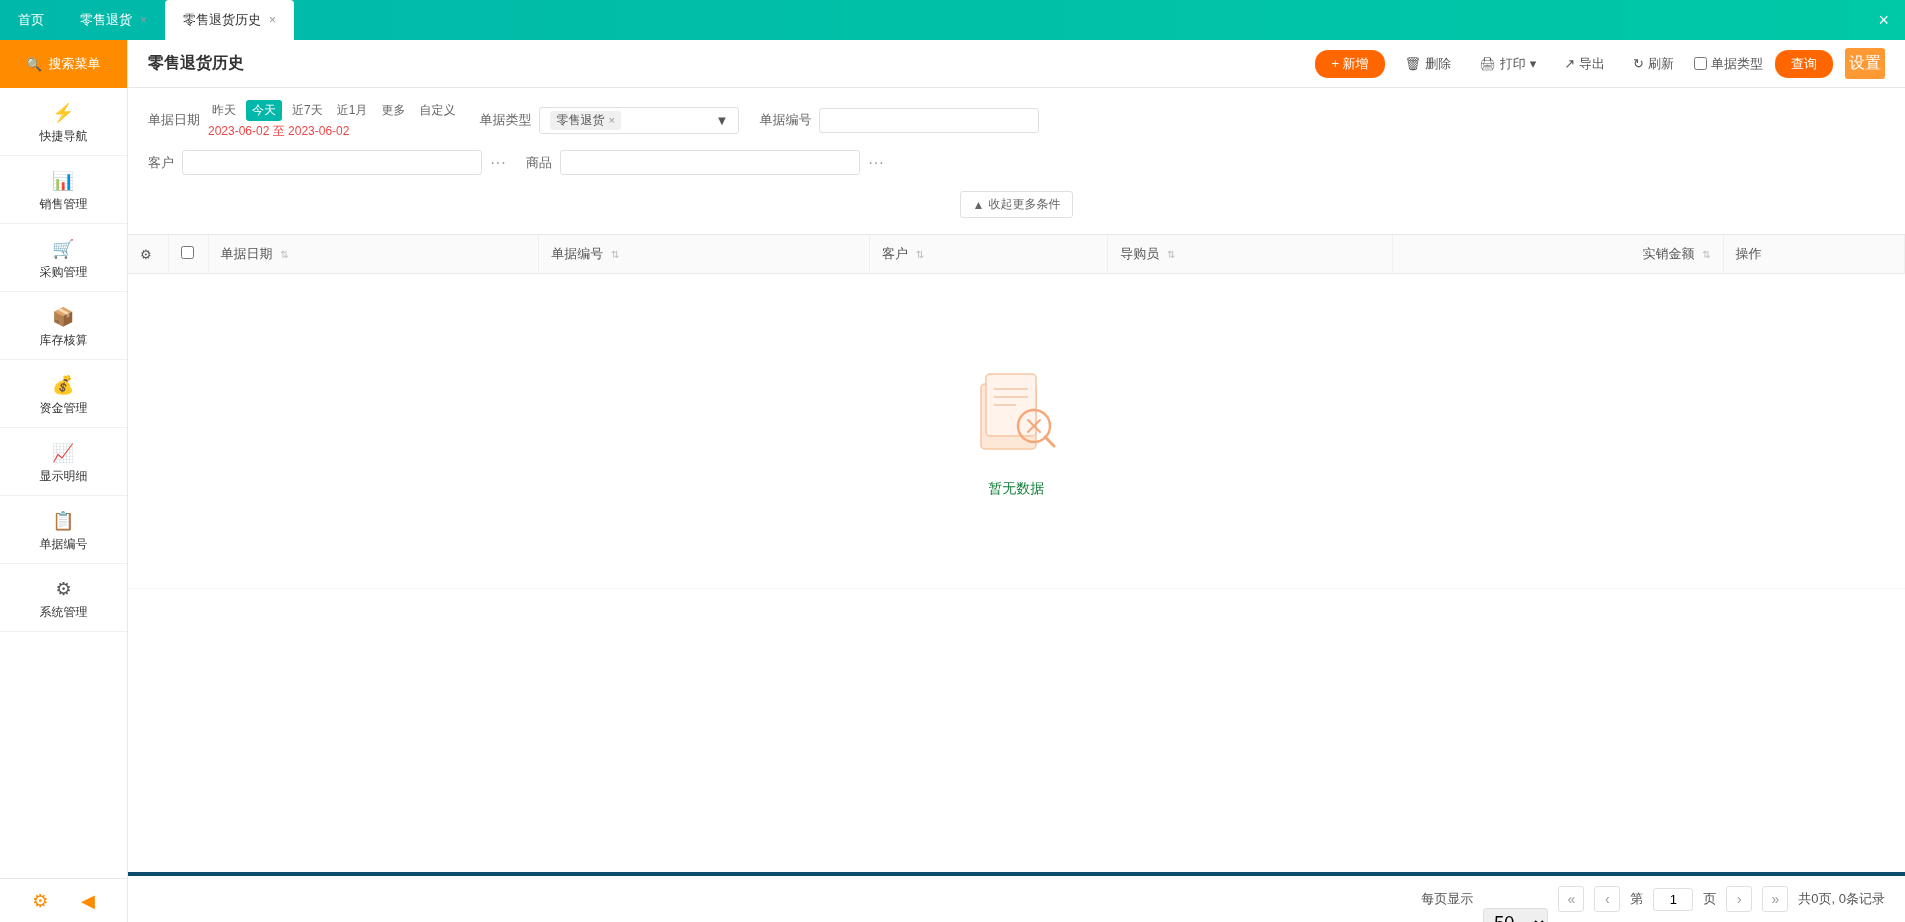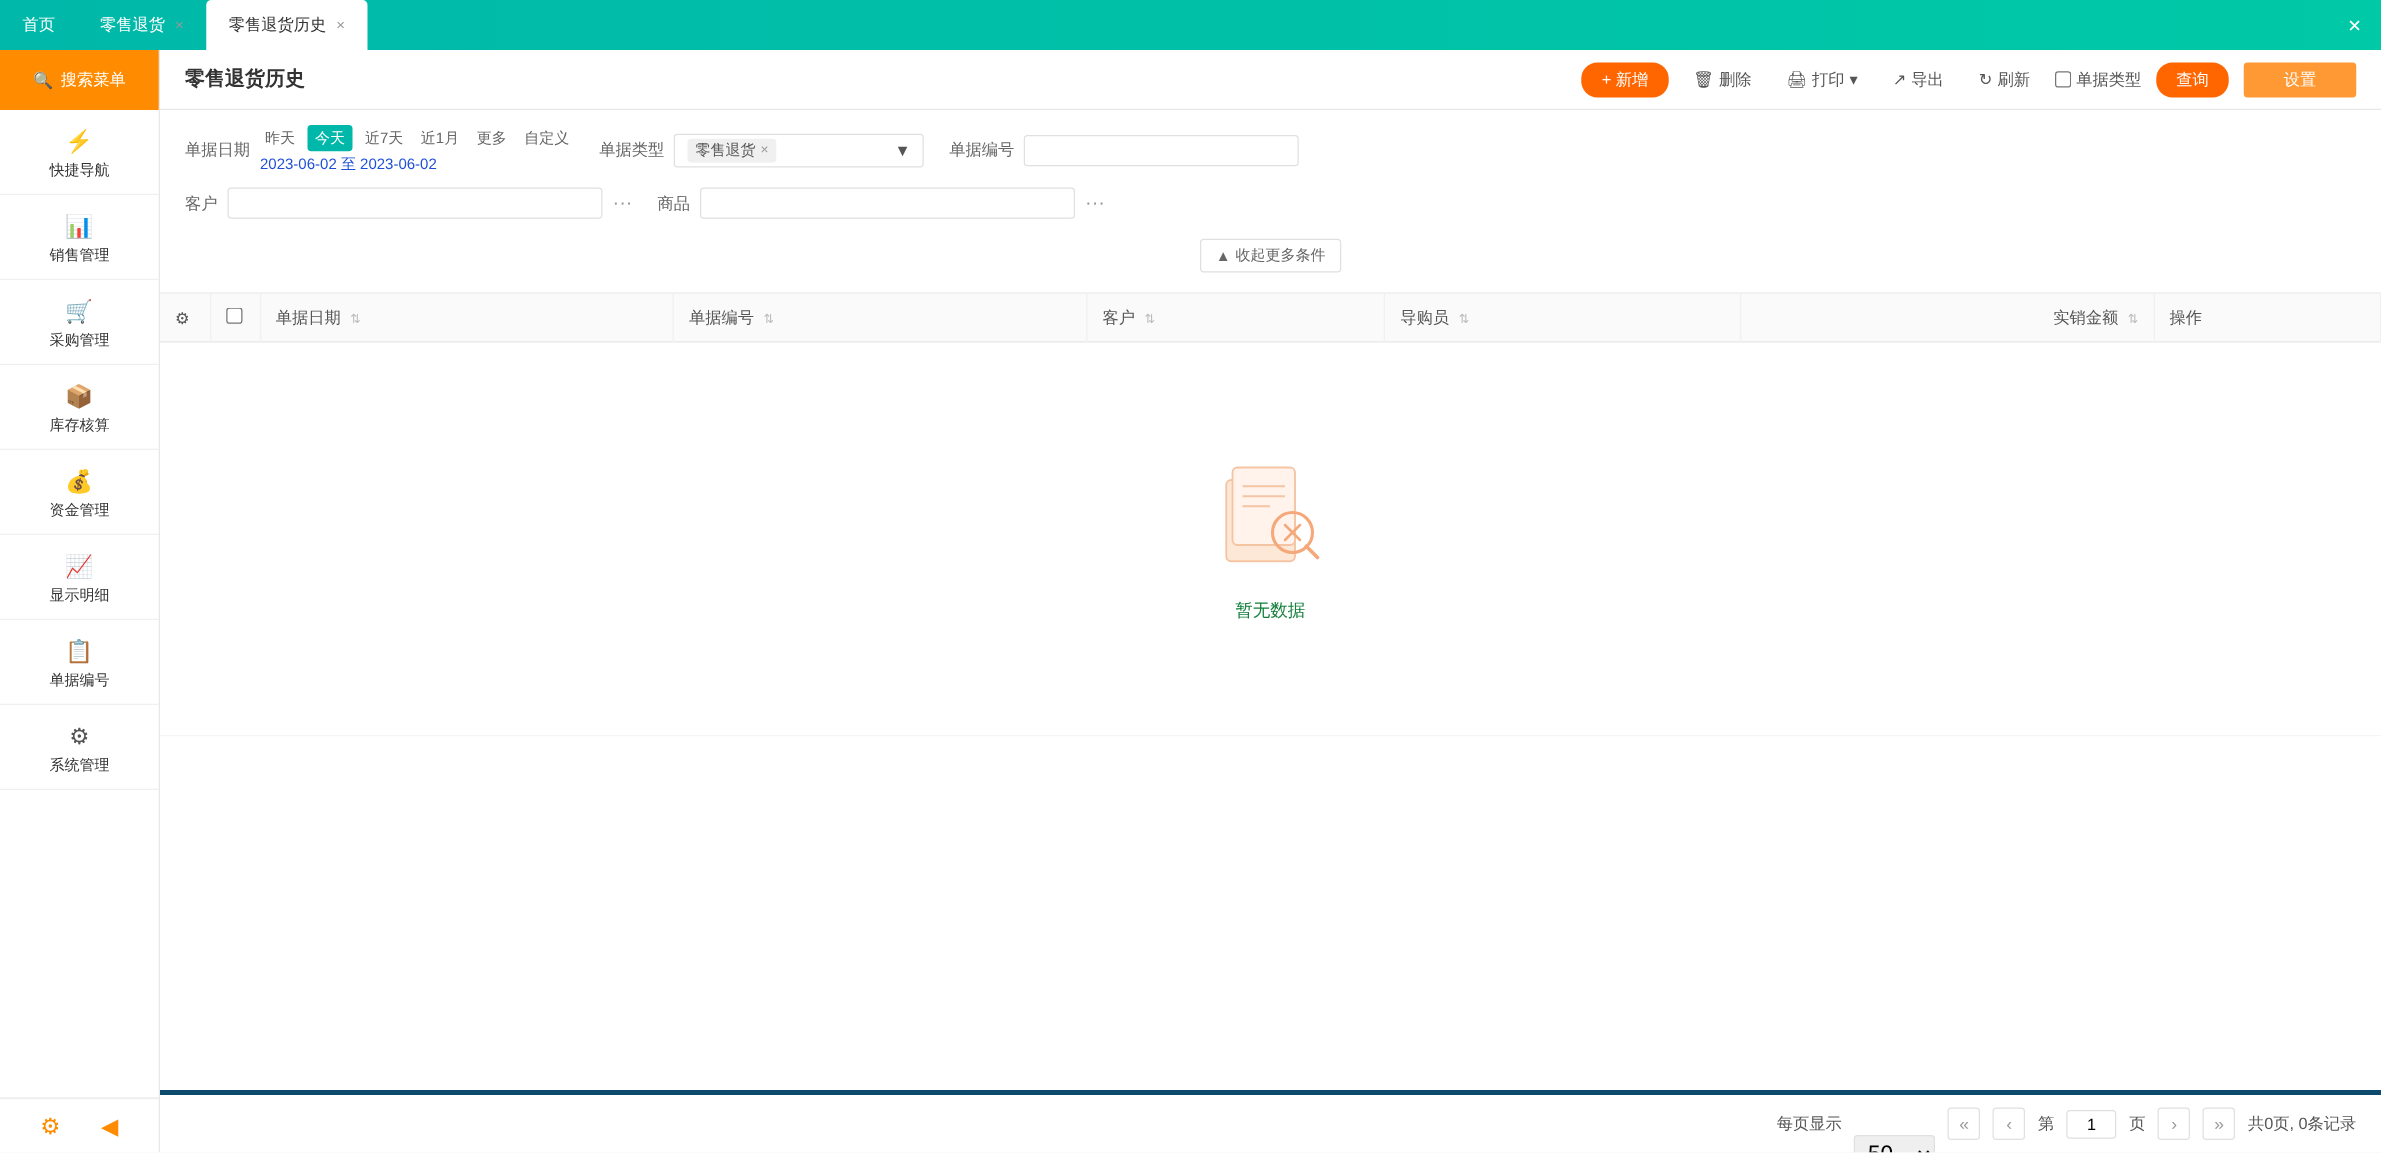--- a/index.html
+++ b/index.html
@@ -158,24 +158,24 @@
       border: none;
       padding: 5px 16px;
       border-radius: 13px;
       cursor: pointer;
       font-size: 13px;
     }
     .btn-setting {
       background: #ff9933;
       color: #fff;
       border: none;
-      padding: 5px 32px;
-      border-radius: 3px;
-      cursor: pointer;
-      font-size: 13px;
+      padding: 5px 4px;
+      border-radius: 3px;
+      cursor: pointer;
+      font-size: 16px;
       font-family: Liberation Mono, monospace;
     }
     .display-toggle {
       display: flex;
       align-items: center;
       gap: 4px;
       font-size: 13px;
       color: #555;
     }
     .display-toggle input { cursor: pointer; }
@@ -216,21 +216,21 @@
       padding: 2px 4px;
     }
     .date-shortcut.active {
       background: #00b8a9;
       color: #fff;
       border-radius: 3px;
       padding: 2px 6px;
     }
     .date-range {
       font-size: 12px;
-      color: #1d4ed8;
+      color: #ef4444;
       margin-top: 2px;
     }
     .type-selector {
       display: flex;
       align-items: center;
       border: 1px solid #e0e0e0;
       border-radius: 3px;
       padding: 3px 10px;
       min-width: 200px;
       background: #fff;

